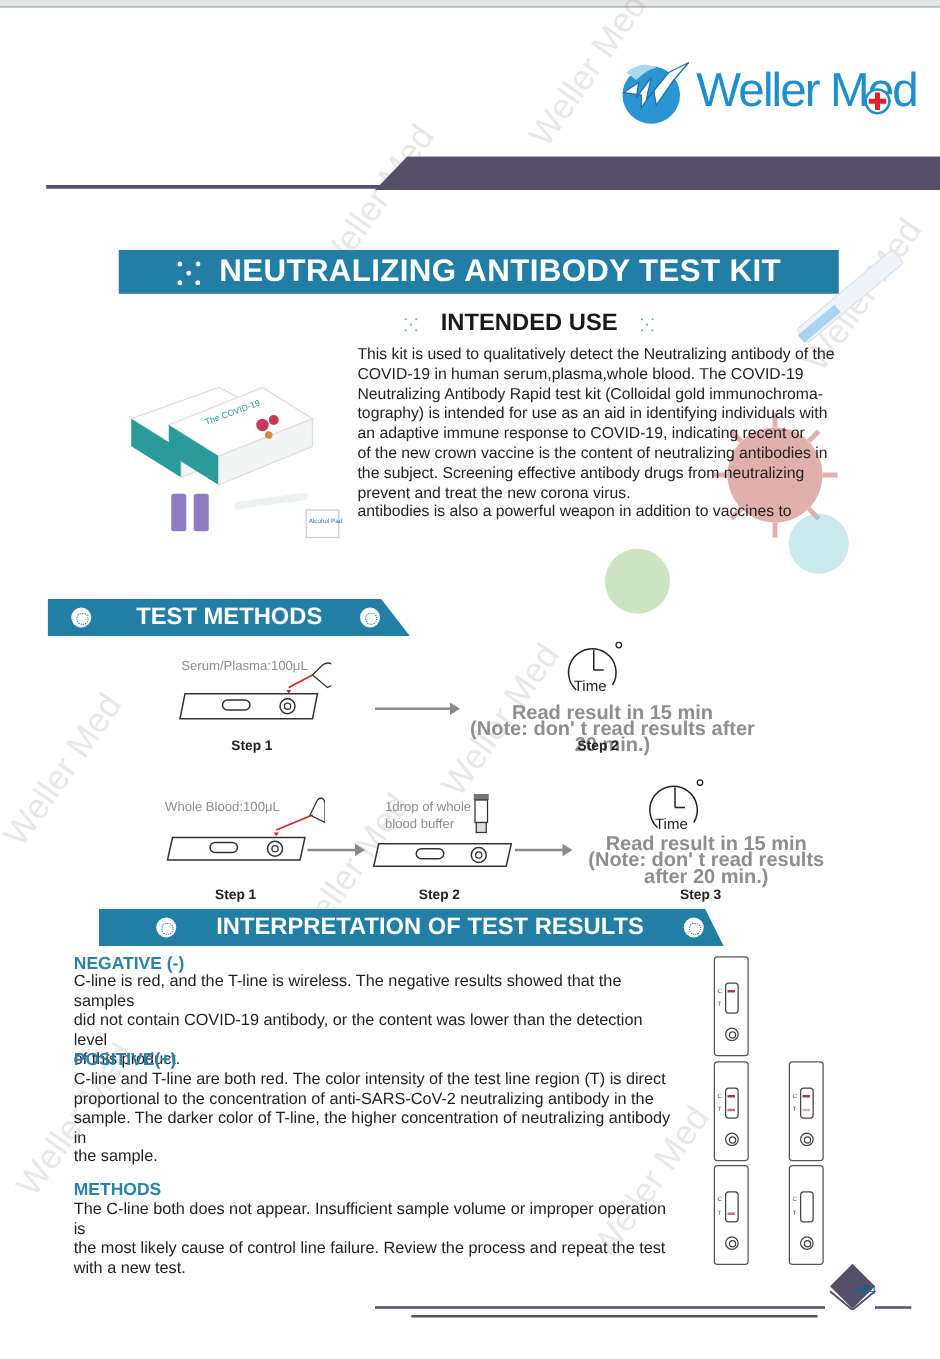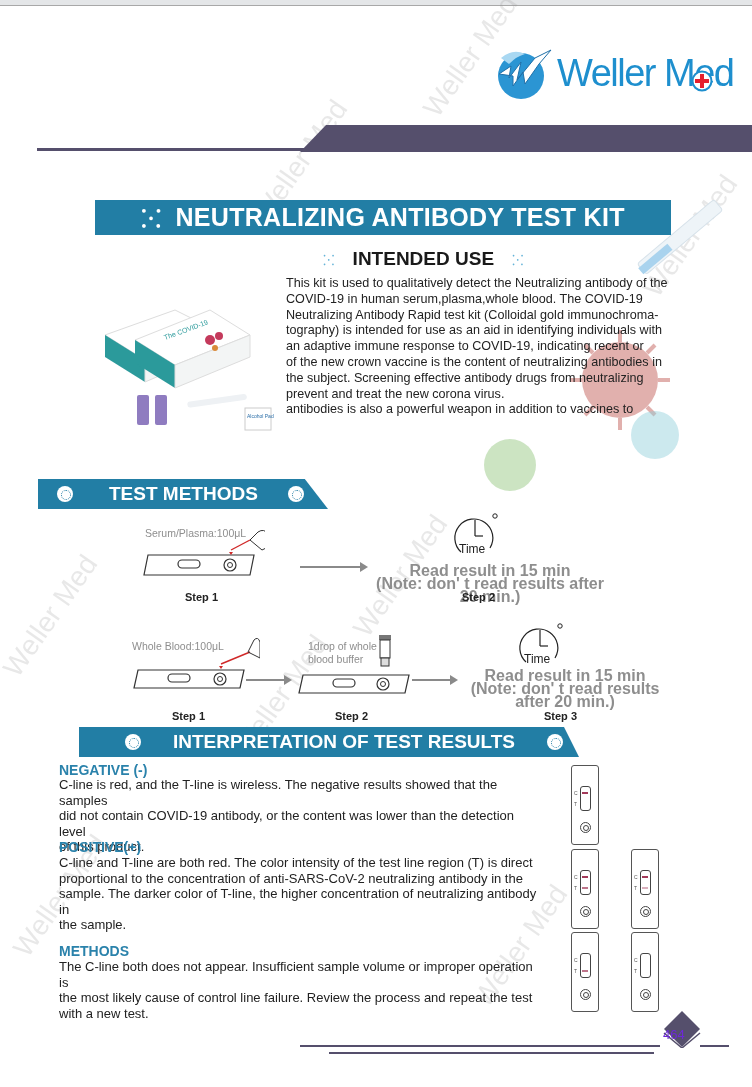--- a/index.html
+++ b/index.html
@@ -54,21 +54,21 @@
   .cassette .tl { top: 16px; opacity: 0.7; }
   .cassette .lbl { position: absolute; left: 2px; font-size: 5px; color: #555; }
   .cassette .well { position: absolute; left: 8px; top: 56px; width: 11px; height: 11px; border: 1.3px solid #444; border-radius: 50%; }
   .cassette .well::after { content: ""; position: absolute; left: 2px; top: 2px; width: 4px; height: 4px; border: 1px solid #444; border-radius: 50%; }
 
   
   .footer-line1 { position: absolute; left: 300px; top: 1045px; width: 360px; height: 1.5px; background: #554f6c; }
   .footer-line1b { position: absolute; left: 700px; top: 1045px; width: 29px; height: 1.5px; background: #554f6c; }
   .footer-line2 { position: absolute; left: 329px; top: 1052px; width: 325px; height: 1.5px; background: #554f6c; }
   .page-diamond2 { position: absolute; left: 663px; top: 1010px; width: 38px; height: 38px; }
-  .page-num { position: absolute; left: 663px; top: 1027px; width: 38px; text-align: left; color: #6d28d9; font-size: 13px; }
+  .page-num { position: absolute; left: 663px; top: 1027px; width: 38px; text-align: right; color: #0369a1; font-size: 10px; }
 
   .watermark { position: absolute; color: rgba(150,150,150,0.22); font-size: 28px; transform: rotate(-55deg); white-space: nowrap; pointer-events: none; }
 </style>
 </head>
 <body>
 
 <div class="topbar"></div>
 
 <div class="watermark" style="left:400px;top:40px;">Weller Med</div>
 <div class="watermark" style="left:230px;top:145px;">Weller Med</div>

